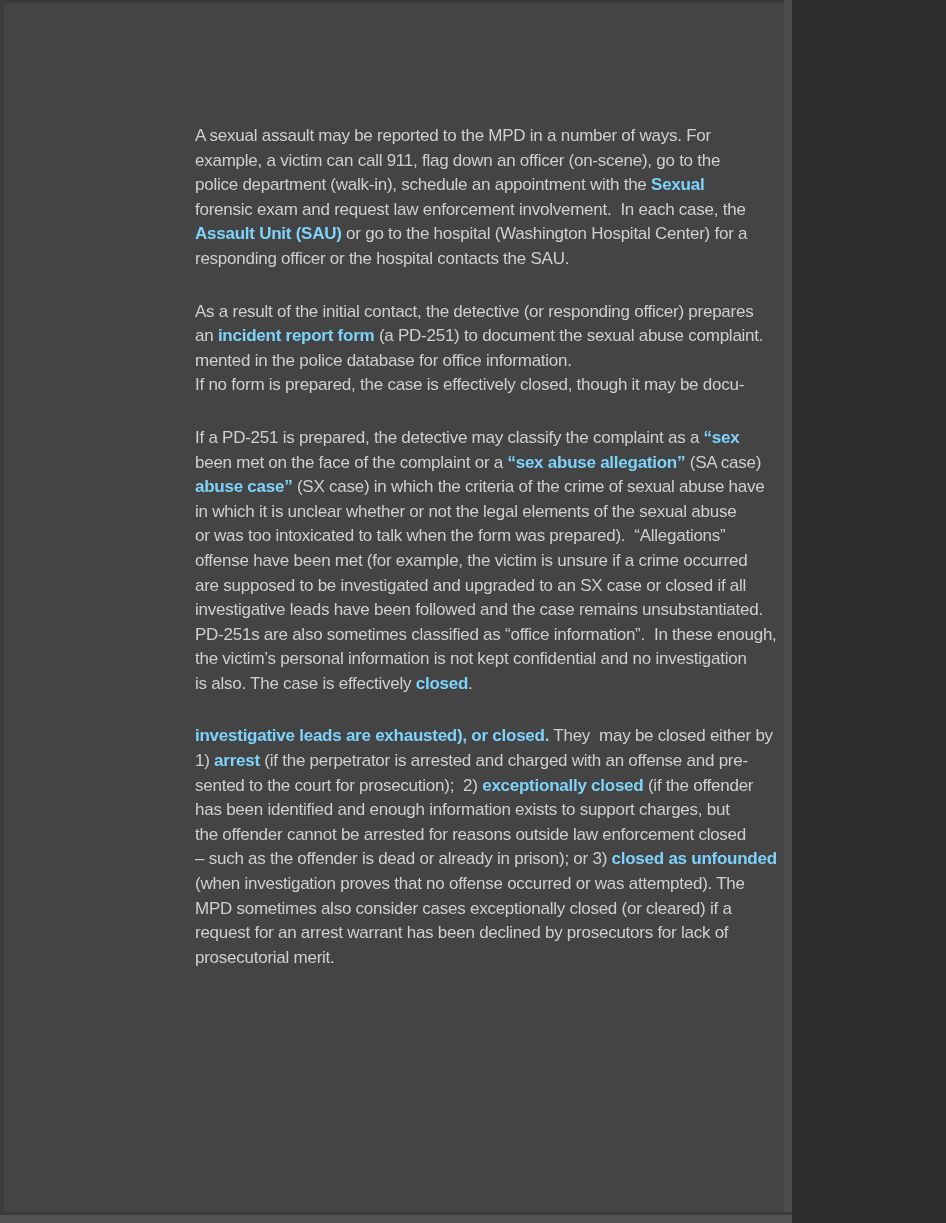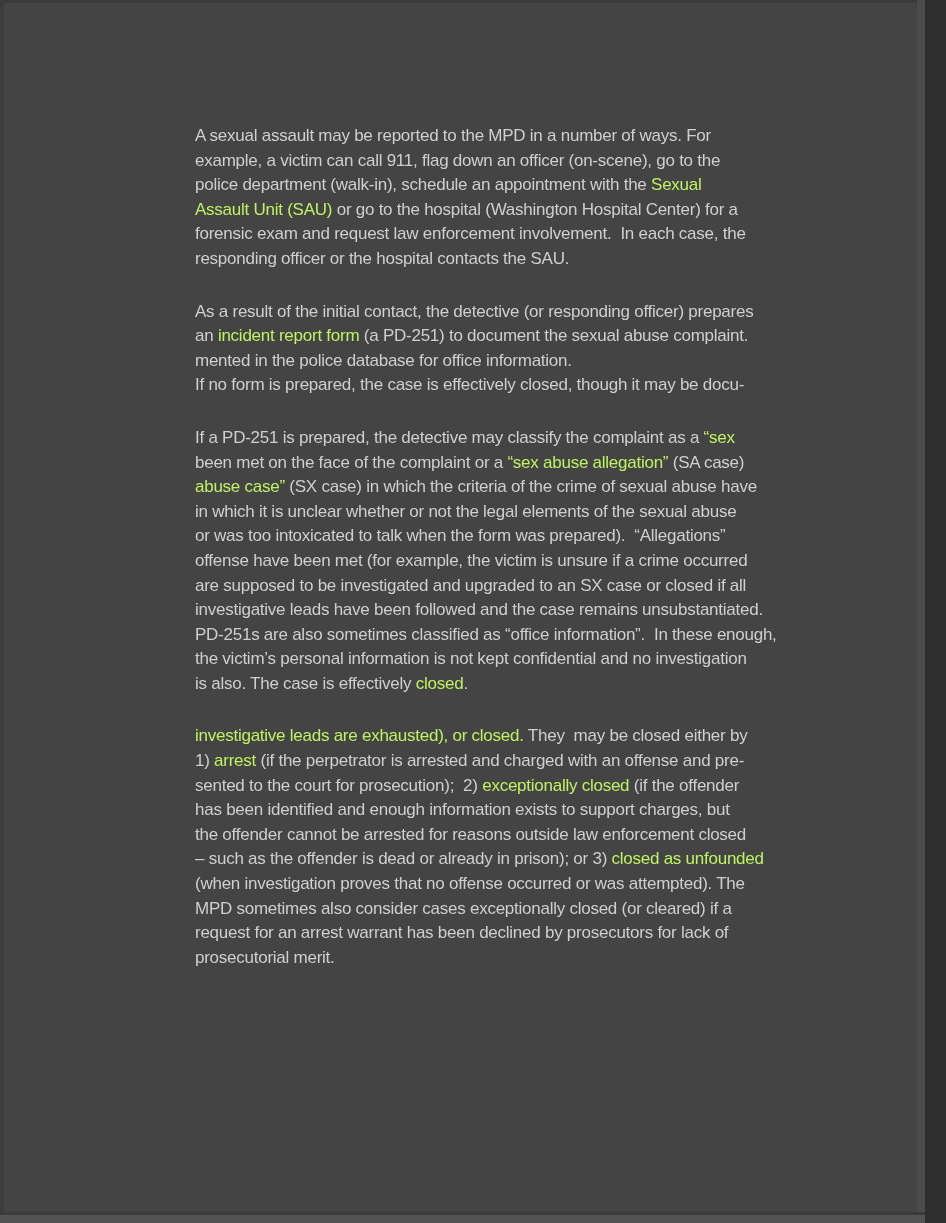--- a/index.html
+++ b/index.html
@@ -2,21 +2,21 @@
 <html><head>
 <meta charset="utf-8">
 <style>
   html, body {
     margin: 0;
     padding: 0;
     background: #2e2e2e;
   }
   .page {
     position: relative;
-    width: 925px;
+    width: 792px;
     height: 1223px;
     background: #444444;
     overflow: hidden;
     font-family: "Liberation Sans", "DejaVu Sans", sans-serif;
   }
   
   .edge-top    { position:absolute; top:0; left:0; width:100%; height:3px; background:#3a3a3a; }
   .edge-left   { position:absolute; top:0; left:0; width:4px; height:100%; background:#3c3c3c; }
   .edge-right  { position:absolute; top:0; right:0; width:8px; height:100%; background:#4b4b4b; }
   .edge-bottom-dark  { position:absolute; left:0; bottom:8px; width:100%; height:3px; background:#3b3b3b; }
@@ -28,39 +28,39 @@
     top: 124px;
     width: 660px;
     color: #cfcfcf;
     font-size: 17px;
     line-height: 24.6px;
     letter-spacing: -0.25px;
   }
   .para { margin: 0 0 28px 0; }
   .line { white-space: pre; }
   .run  { white-space: pre; }
-  .run.bold { font-weight: 400; color: #bef264; }
+  .run.bold { font-weight: 700; color: #7dd3fc; }
 </style>
 </head>
 <body>
 
 <div class="page">
   <div class="edge-top"></div>
   <div class="edge-left"></div>
   <div class="edge-right"></div>
   <div class="edge-bottom-dark"></div>
   <div class="edge-bottom-light"></div>
 
   <div class="text-block">
       <div class="para">
         <div class="line"><span class="run">A sexual assault may be reported to the MPD in a number of ways. For</span></div>
         <div class="line"><span class="run">example, a victim can call 911, flag down an officer (on-scene), go to the</span></div>
         <div class="line"><span class="run">police department (walk-in), schedule an appointment with the </span><span class="run bold">Sexual</span></div>
+        <div class="line"><span class="run">forensic exam and request law enforcement involvement.  In each case, the</span></div>
         <div class="line"><span class="run bold">Assault Unit (SAU)</span><span class="run"> or go to the hospital (Washington Hospital Center) for a</span></div>
-        <div class="line"><span class="run">forensic exam and request law enforcement involvement.  In each case, the</span></div>
         <div class="line"><span class="run">responding officer or the hospital contacts the SAU.</span></div>
       </div>
       <div class="para">
         <div class="line"><span class="run">As a result of the initial contact, the detective (or responding officer) prepares</span></div>
         <div class="line"><span class="run">an </span><span class="run bold">incident report form</span><span class="run"> (a PD-251) to document the sexual abuse complaint.</span></div>
         <div class="line"><span class="run">mented in the police database for office information.</span></div>
         <div class="line"><span class="run">If no form is prepared, the case is effectively closed, though it may be docu-</span></div>
       </div>
       <div class="para">
         <div class="line"><span class="run">If a PD-251 is prepared, the detective may classify the complaint as a </span><span class="run bold">“sex</span></div>

